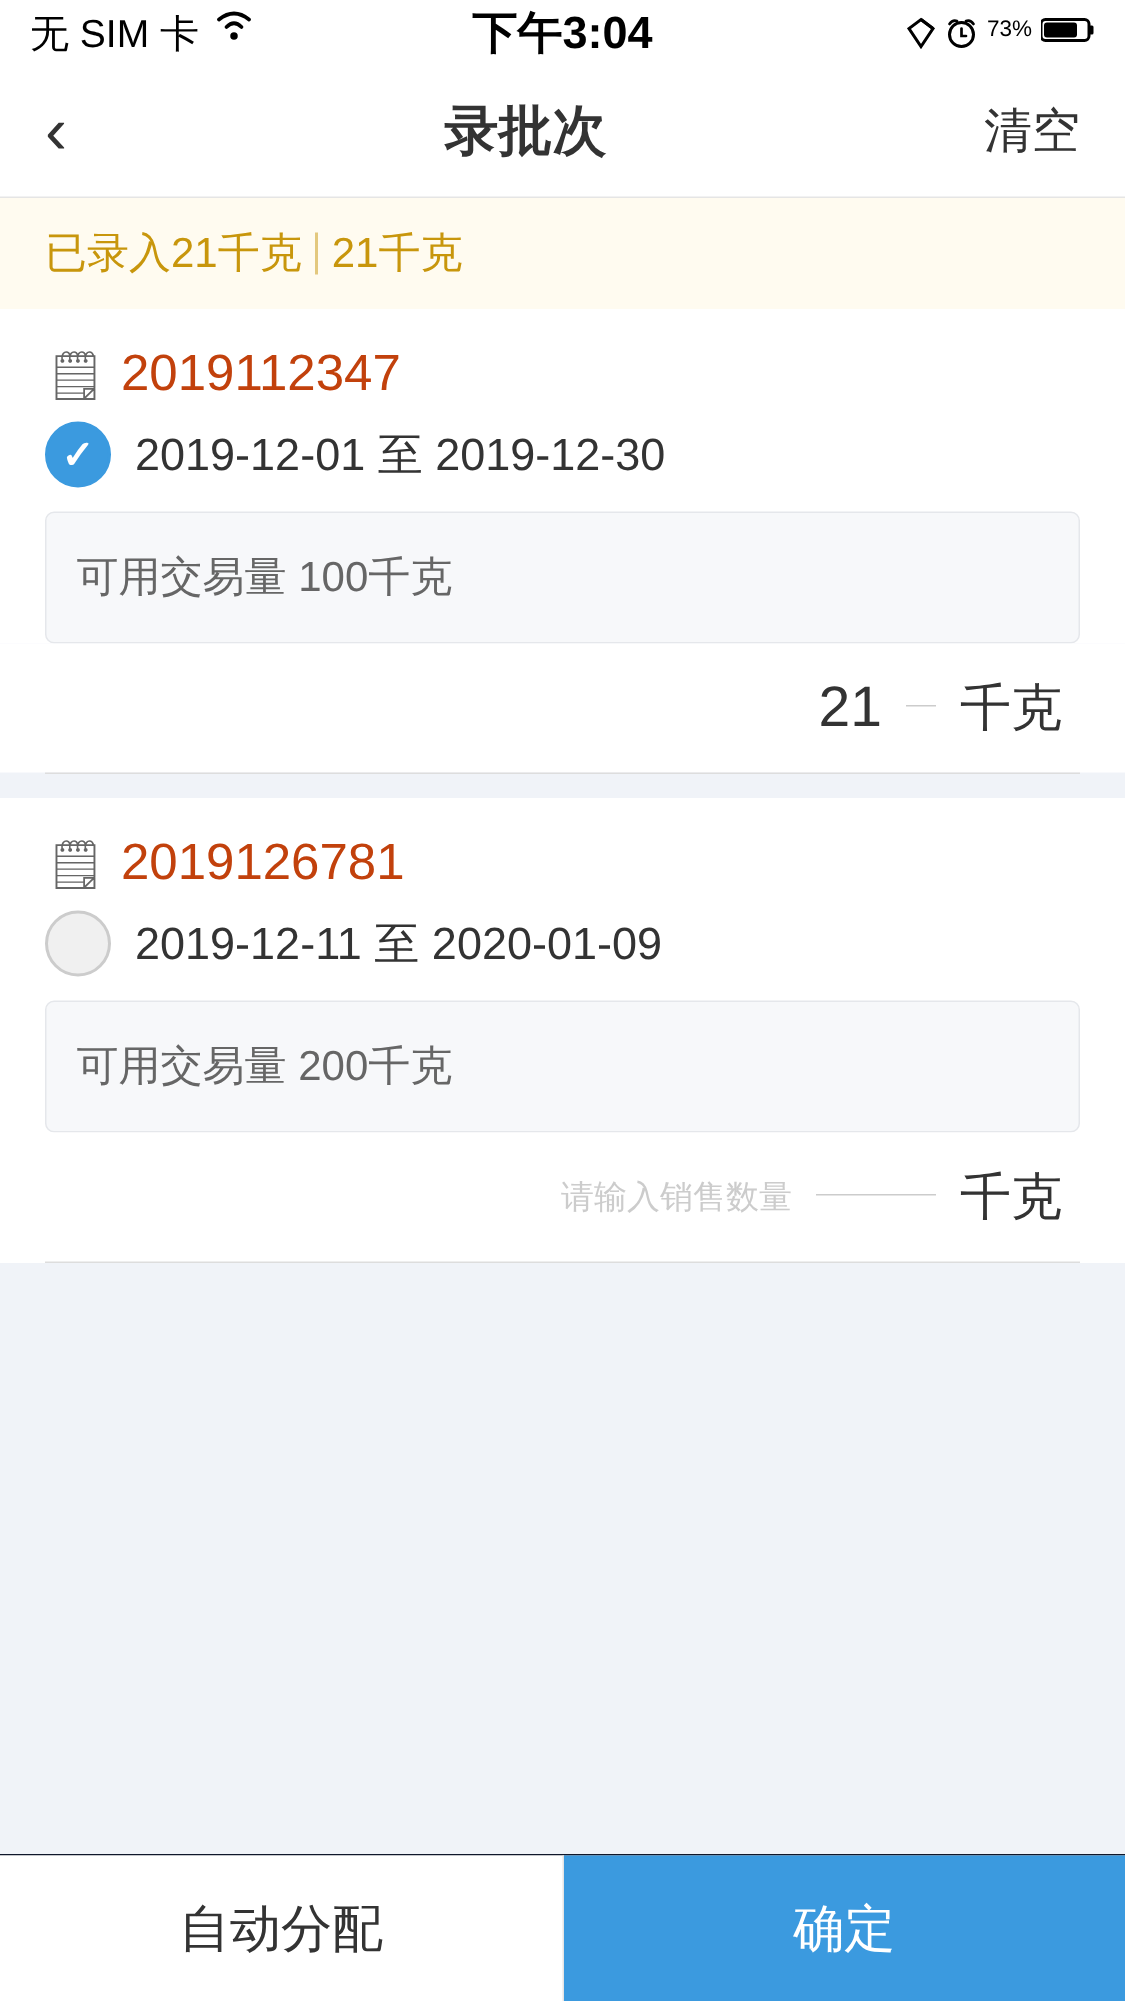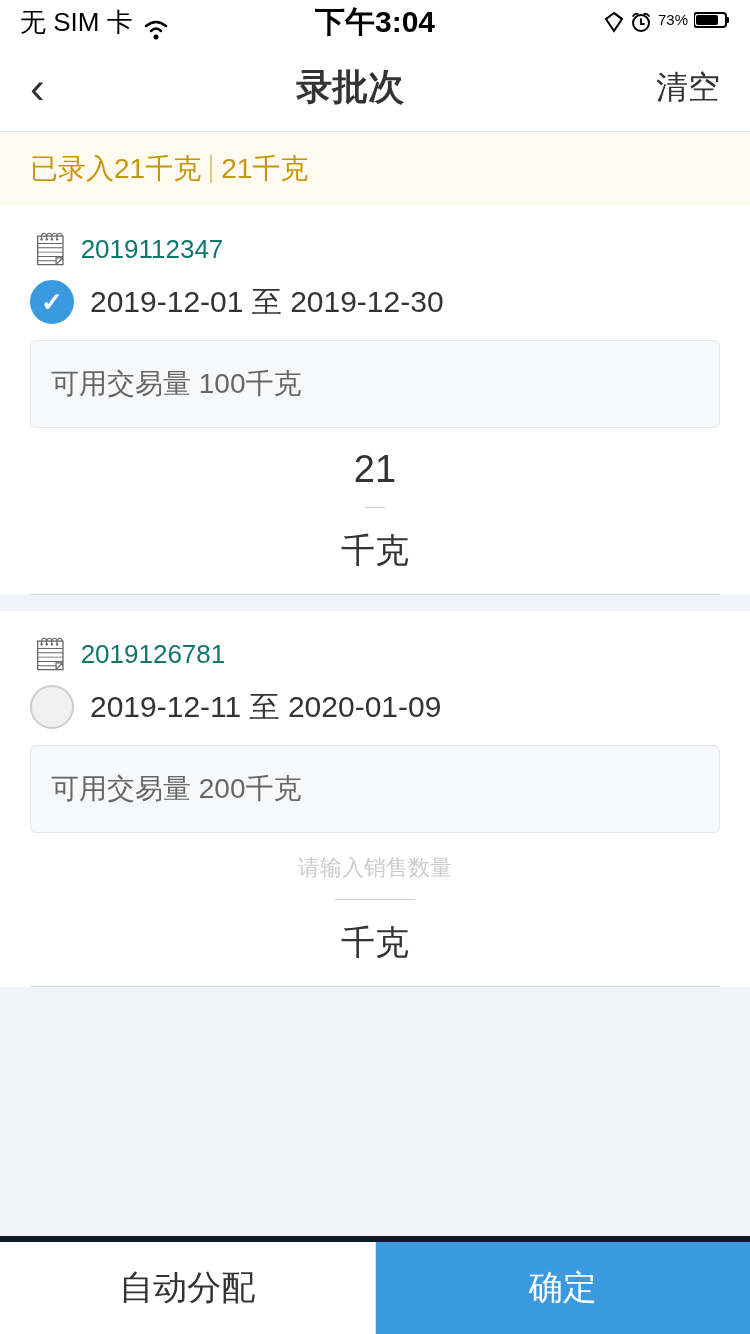--- a/index.html
+++ b/index.html
@@ -18,21 +18,21 @@
       height: 44px;
       background: #fff;
       display: flex;
       align-items: center;
       justify-content: space-between;
       padding: 0 20px;
       font-size: 28px;
     }
     .status-left {
       display: flex;
-      align-items: flex-end;
+      align-items: flex-start;
       gap: 8px;
       font-size: 26px;
       color: #000;
     }
     .status-center {
       font-size: 30px;
       font-weight: 600;
       color: #000;
       position: absolute;
       left: 50%;
@@ -110,23 +110,23 @@
       display: flex;
       align-items: center;
       gap: 10px;
       margin-bottom: 12px;
     }
     .batch-icon {
       font-size: 32px;
       color: #666;
     }
     .batch-number {
-      font-size: 26px;
+      font-size: 34px;
       font-weight: 500;
-      color: #0f766e;
+      color: #c2410c;
     }
     .batch-date-row {
       display: flex;
       align-items: center;
       gap: 16px;
       margin-bottom: 16px;
     }
     .batch-checkbox {
       width: 44px;
       height: 44px;
@@ -170,21 +170,20 @@
 
     
     .qty-input-row {
       display: flex;
       align-items: center;
       justify-content: flex-end;
       padding: 20px 42px;
       background: #fff;
       border-top: none;
       gap: 16px;
-      flex-direction: column;
     }
     .qty-value {
       font-size: 38px;
       color: #333;
       font-weight: 500;
     }
     .qty-unit {
       font-size: 34px;
       color: #333;
     }
@@ -211,21 +210,21 @@
     }
 
     
     .bottom-bar {
       position: fixed;
       bottom: 0;
       width: 750px;
       height: 98px;
       display: flex;
       background: #fff;
-      border-top: 6px solid #0f172a;
+      border-top: 1px solid #0f172a;
     }
     .btn-auto {
       flex: 1;
       display: flex;
       align-items: center;
       justify-content: center;
       font-size: 34px;
       color: #333;
       cursor: pointer;
       background: #fff;

